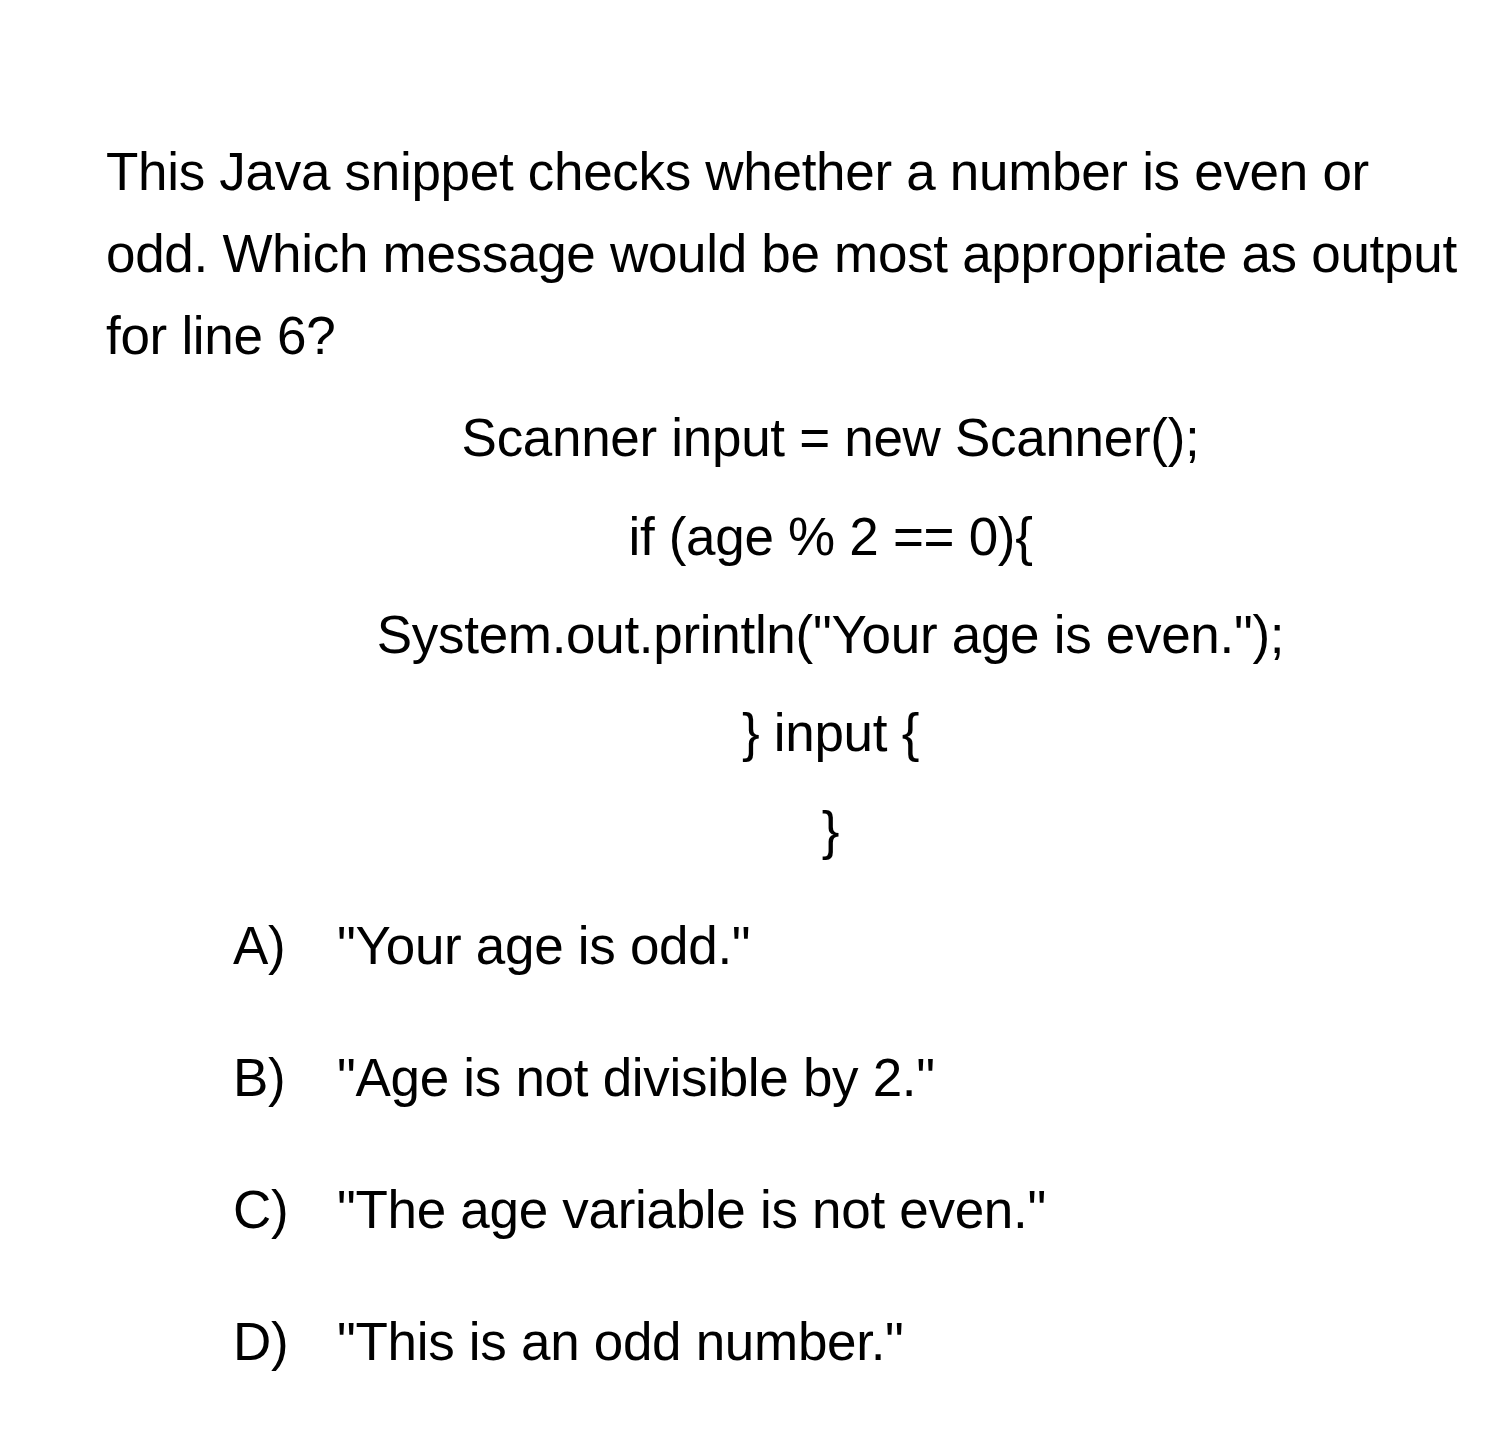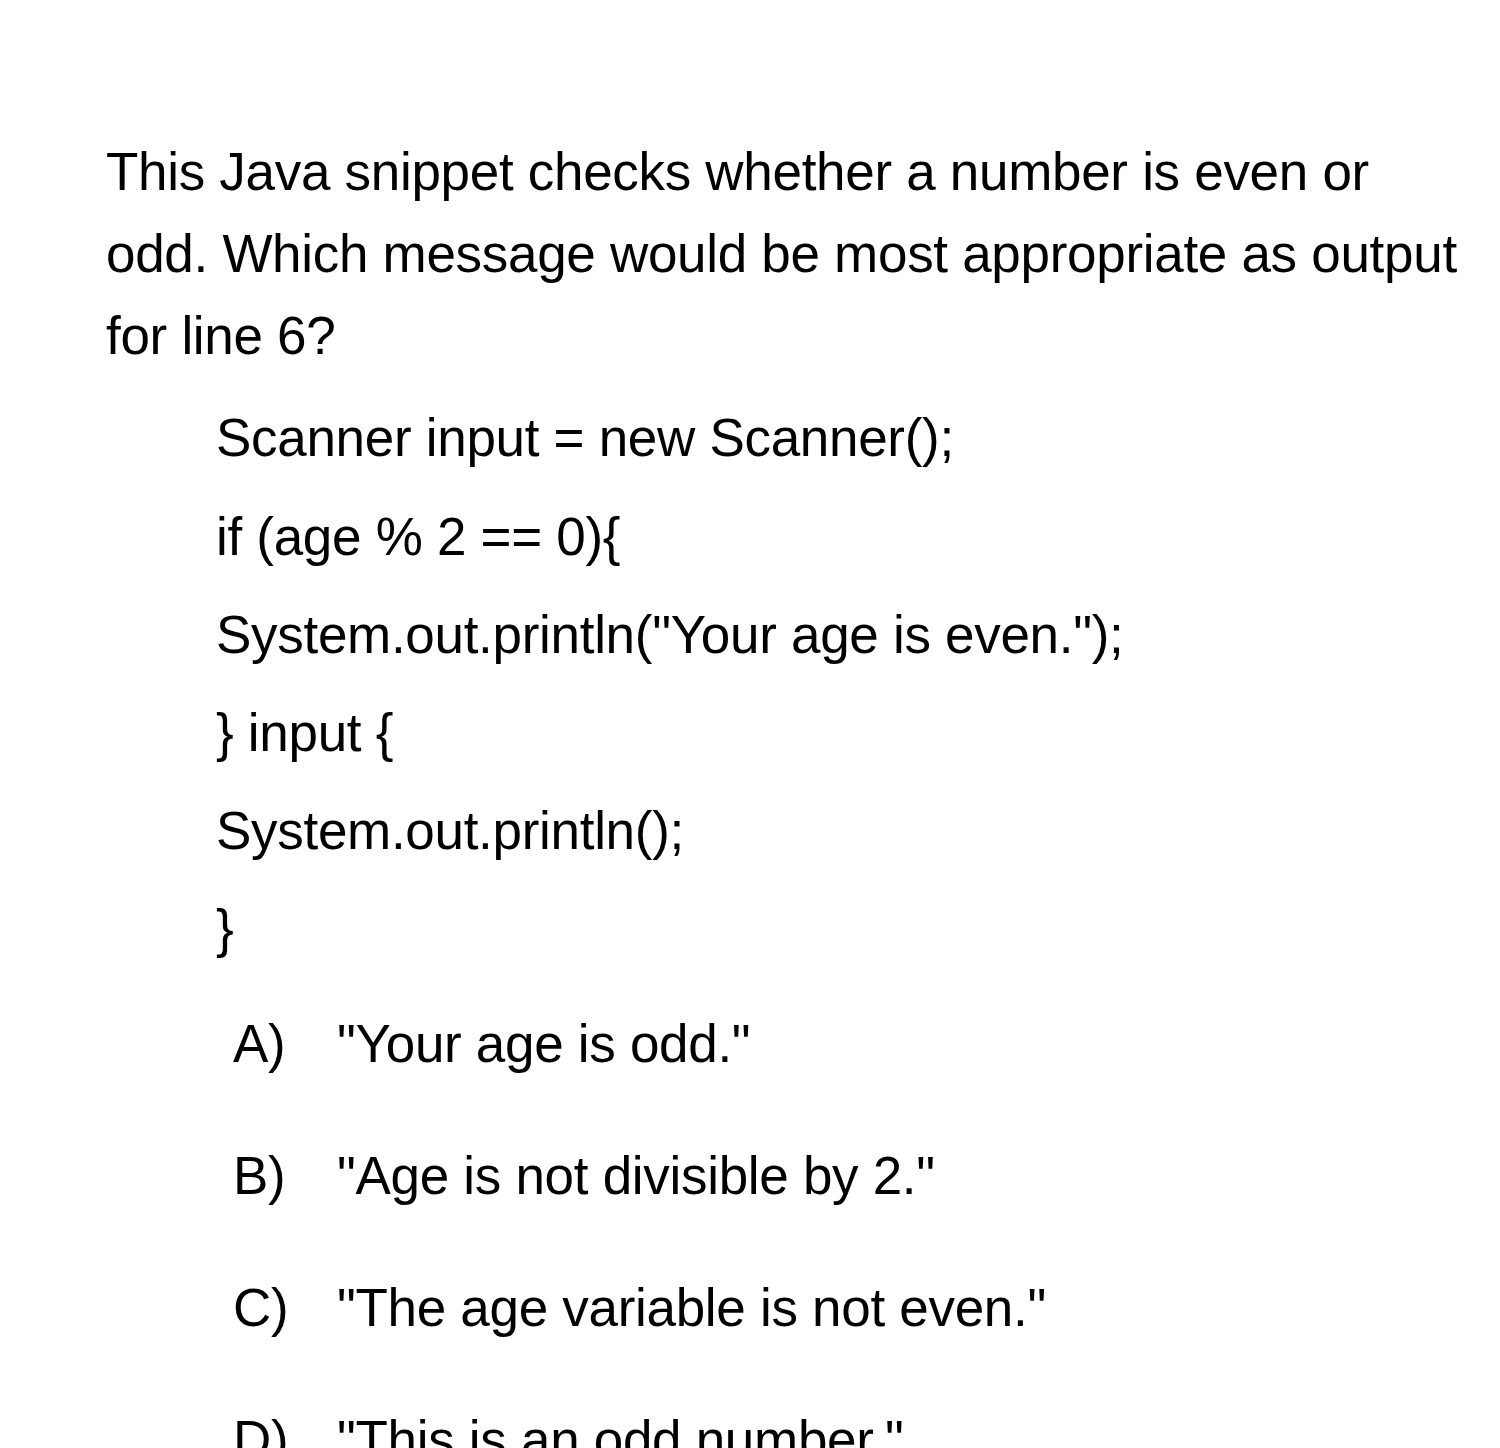--- a/index.html
+++ b/index.html
@@ -22,20 +22,21 @@
       margin-bottom: 20px;
     }
     .code-block {
       margin-left: 110px;
       font-size: 53px;
       line-height: 1.53;
       letter-spacing: -0.3px;
     }
     .code-line {
       white-space: pre;
+      text-align: center;
     }
     .options {
       margin-left: 110px;
       font-size: 53px;
       line-height: 1.53;
       letter-spacing: -0.3px;
     }
     .option-row {
       display: flex;
     }
@@ -46,21 +47,20 @@
 </head>
 <body>
 
 <div class="question-text">This Java snippet checks whether a number is even or odd. Which message would be most appropriate as output for line 6?</div>
 
 <div class="code-block">
   <div class="code-line">Scanner input = new Scanner();</div>
   <div class="code-line">if (age % 2 == 0){</div>
   <div class="code-line">System.out.println("Your age is even.");</div>
   <div class="code-line">} input {</div>
-  <div class="code-line">System.out.println();</div>
   <div class="code-line">}</div>
 </div>
 
 <div class="options">
   <div class="option-row">
     <span class="option-label">A)</span>
     <span>"Your age is odd."</span>
   </div>
   <div class="option-row">
     <span class="option-label">B)</span>

